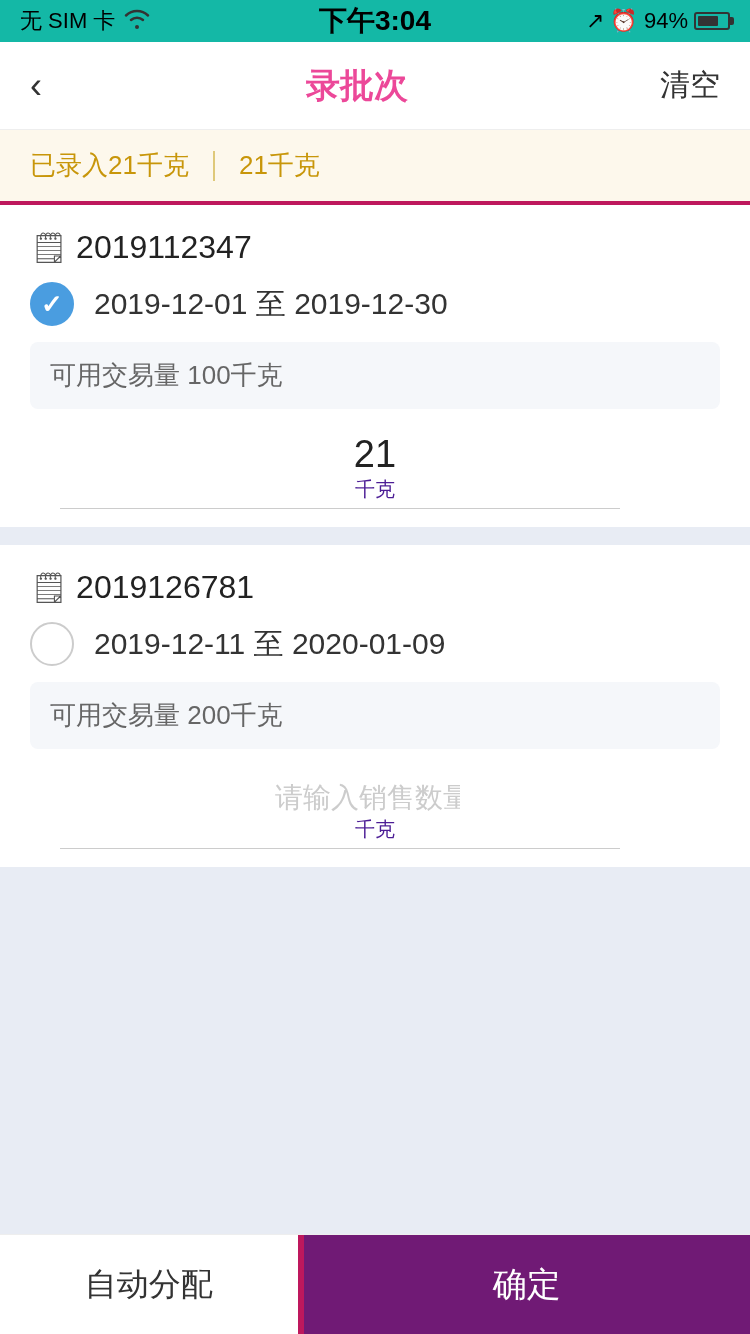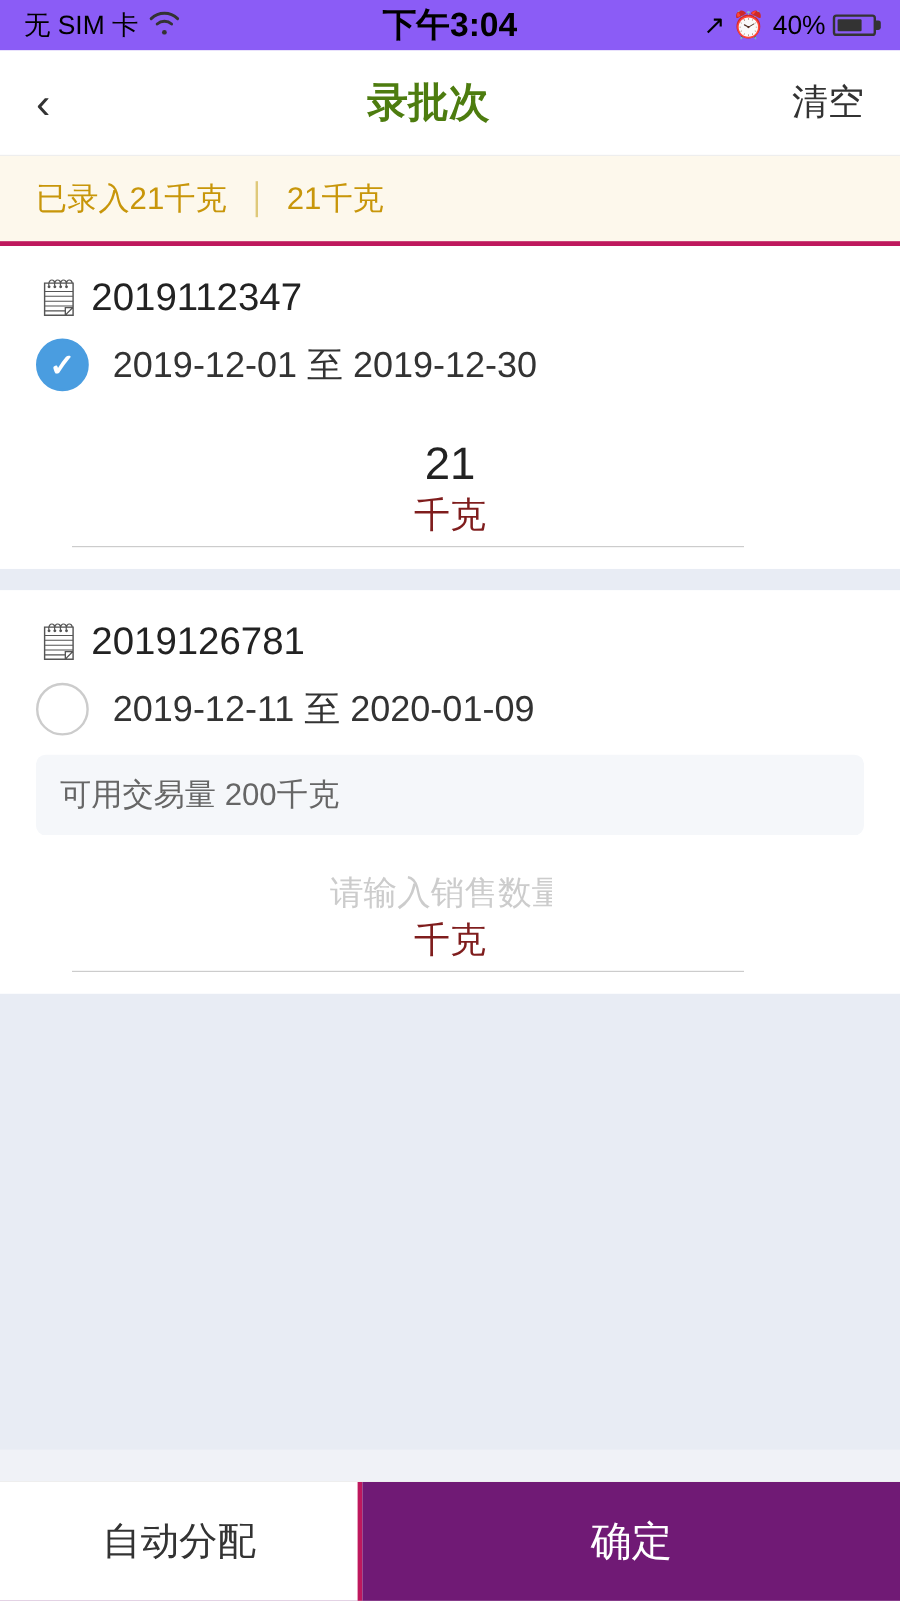--- a/index.html
+++ b/index.html
@@ -9,21 +9,21 @@
       min-height: 1334px;
       font-family: -apple-system, 'PingFang SC', 'Helvetica Neue', Arial, sans-serif;
       background: #f0f2f7;
       overflow-x: hidden;
     }
 
     
     .status-bar {
       width: 750px;
       height: 42px;
-      background: #8b5cf6;
+      background: #14b8a6;
       display: flex;
       align-items: center;
       justify-content: space-between;
       padding: 4px 20px;
       font-size: 24px;
       font-weight: 500;
     }
     .status-left {
       display: flex;
       align-items: center;
@@ -84,21 +84,21 @@
     }
     .nav-back {
       font-size: 36px;
       color: #333;
       cursor: pointer;
       width: 60px;
     }
     .nav-title {
       font-size: 34px;
       font-weight: 600;
-      color: #4d7c0f;
+      color: #ec4899;
     }
     .nav-clear {
       font-size: 30px;
       color: #333;
       cursor: pointer;
       margin-left: 36px;
     }
 
     
     .info-banner {
@@ -183,22 +183,22 @@
       font-size: 26px;
       color: #666;
       margin-bottom: 0;
     }
     .quantity-value {
       font-size: 38px;
       color: #222;
       font-weight: 500;
     }
     .quantity-unit {
-      font-size: 30px;
-      color: #7f1d1d;
+      font-size: 20px;
+      color: #4c1d95;
     }
     .quantity-input {
       border: none;
       outline: none;
       font-size: 38px;
       color: #222;
       text-align: right;
       background: transparent;
       width: 200px;
     }
@@ -231,21 +231,21 @@
       border-top: 1px solid #eee;
     }
     .footer-auto {
       flex: 1;
       display: flex;
       align-items: center;
       justify-content: center;
       font-size: 32px;
       color: #333;
       cursor: pointer;
-      border-right: 4px solid #be185d;
+      border-right: 6px solid #be185d;
     }
     .footer-confirm {
       flex: 1.5;
       display: flex;
       align-items: center;
       justify-content: center;
       background: #701a75;
       font-size: 34px;
       color: #fff;
       cursor: pointer;
@@ -282,21 +282,21 @@
         <path d="M8 13a9 9 0 0112 0" stroke="#333" stroke-width="2.5" fill="none" stroke-linecap="round"></path>
         <path d="M3 8.5a16 16 0 0122 0" stroke="#333" stroke-width="2.5" fill="none" stroke-linecap="round"></path>
         <path d="M0 4.5C4.5 0.5 9.5-1 14 1c4.5 2 9 2.5 14 3.5" stroke="none" fill="none"></path>
       </svg>
     </span>
   </div>
   <div class="status-center">下午3:04</div>
   <div class="status-right">
     <span style="font-size:22px;">↗</span>
     <span style="font-size:22px;">⏰</span>
-    <span>40%</span>
+    <span>94%</span>
     <div class="battery-icon">
       <div class="battery-fill"></div>
     </div>
   </div>
 </div>
 
 <div class="nav-bar">
   <span class="nav-back">‹</span>
   <span class="nav-title">录批次</span>
   <span class="nav-clear">清空</span>
@@ -311,20 +311,21 @@
 <div class="batch-section">
   <div class="batch-item">
     <div class="batch-id-row">
       <span class="batch-icon">🗒</span>
       <span class="batch-id">2019112347</span>
     </div>
     <div class="batch-date-row">
       <div class="radio-circle checked"></div>
       <span class="batch-date">2019-12-01 至 2019-12-30</span>
     </div>
+    <div class="available-box">可用交易量 100千克</div>
   </div>
   <div class="qty-row-wrapper">
     <span class="quantity-value">21</span>
     <span style="width:20px;"></span>
     <span class="quantity-unit">千克</span>
     <div class="qty-underline"></div>
   </div>
 </div>
 
 <div class="section-gap"></div>

